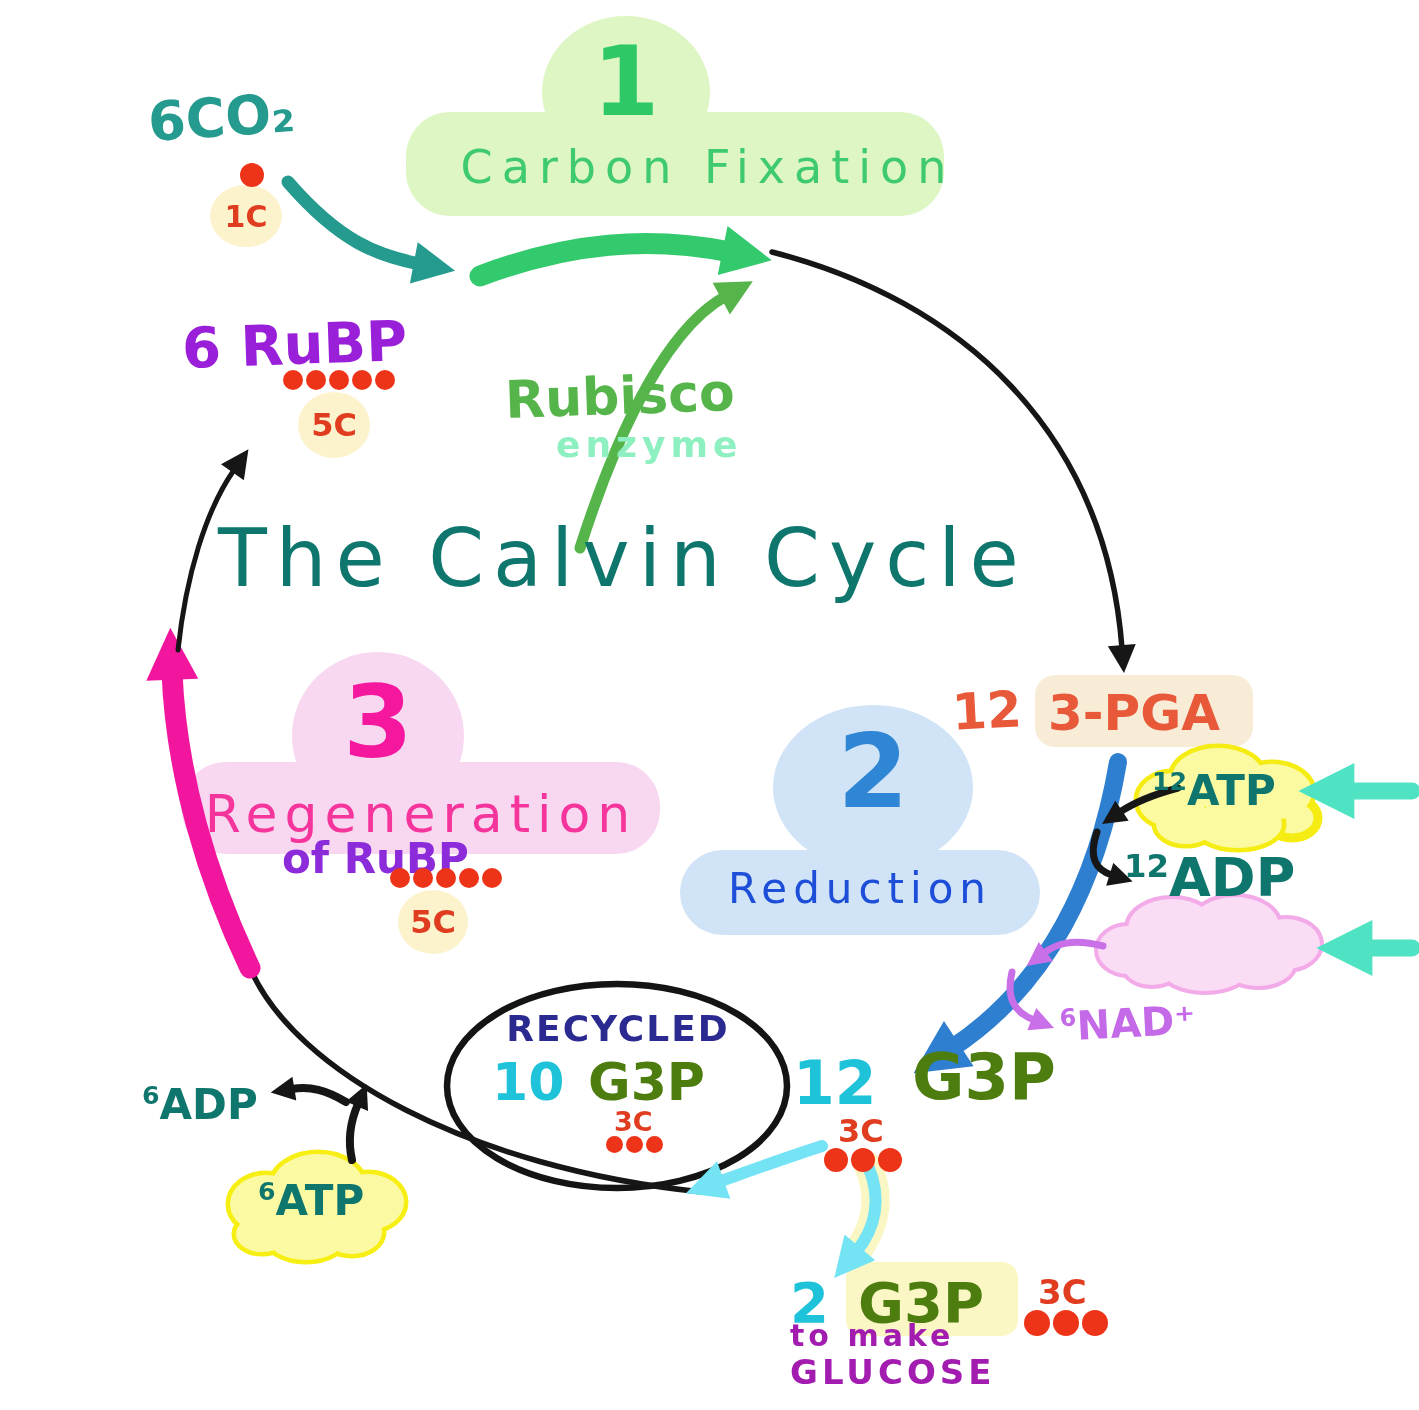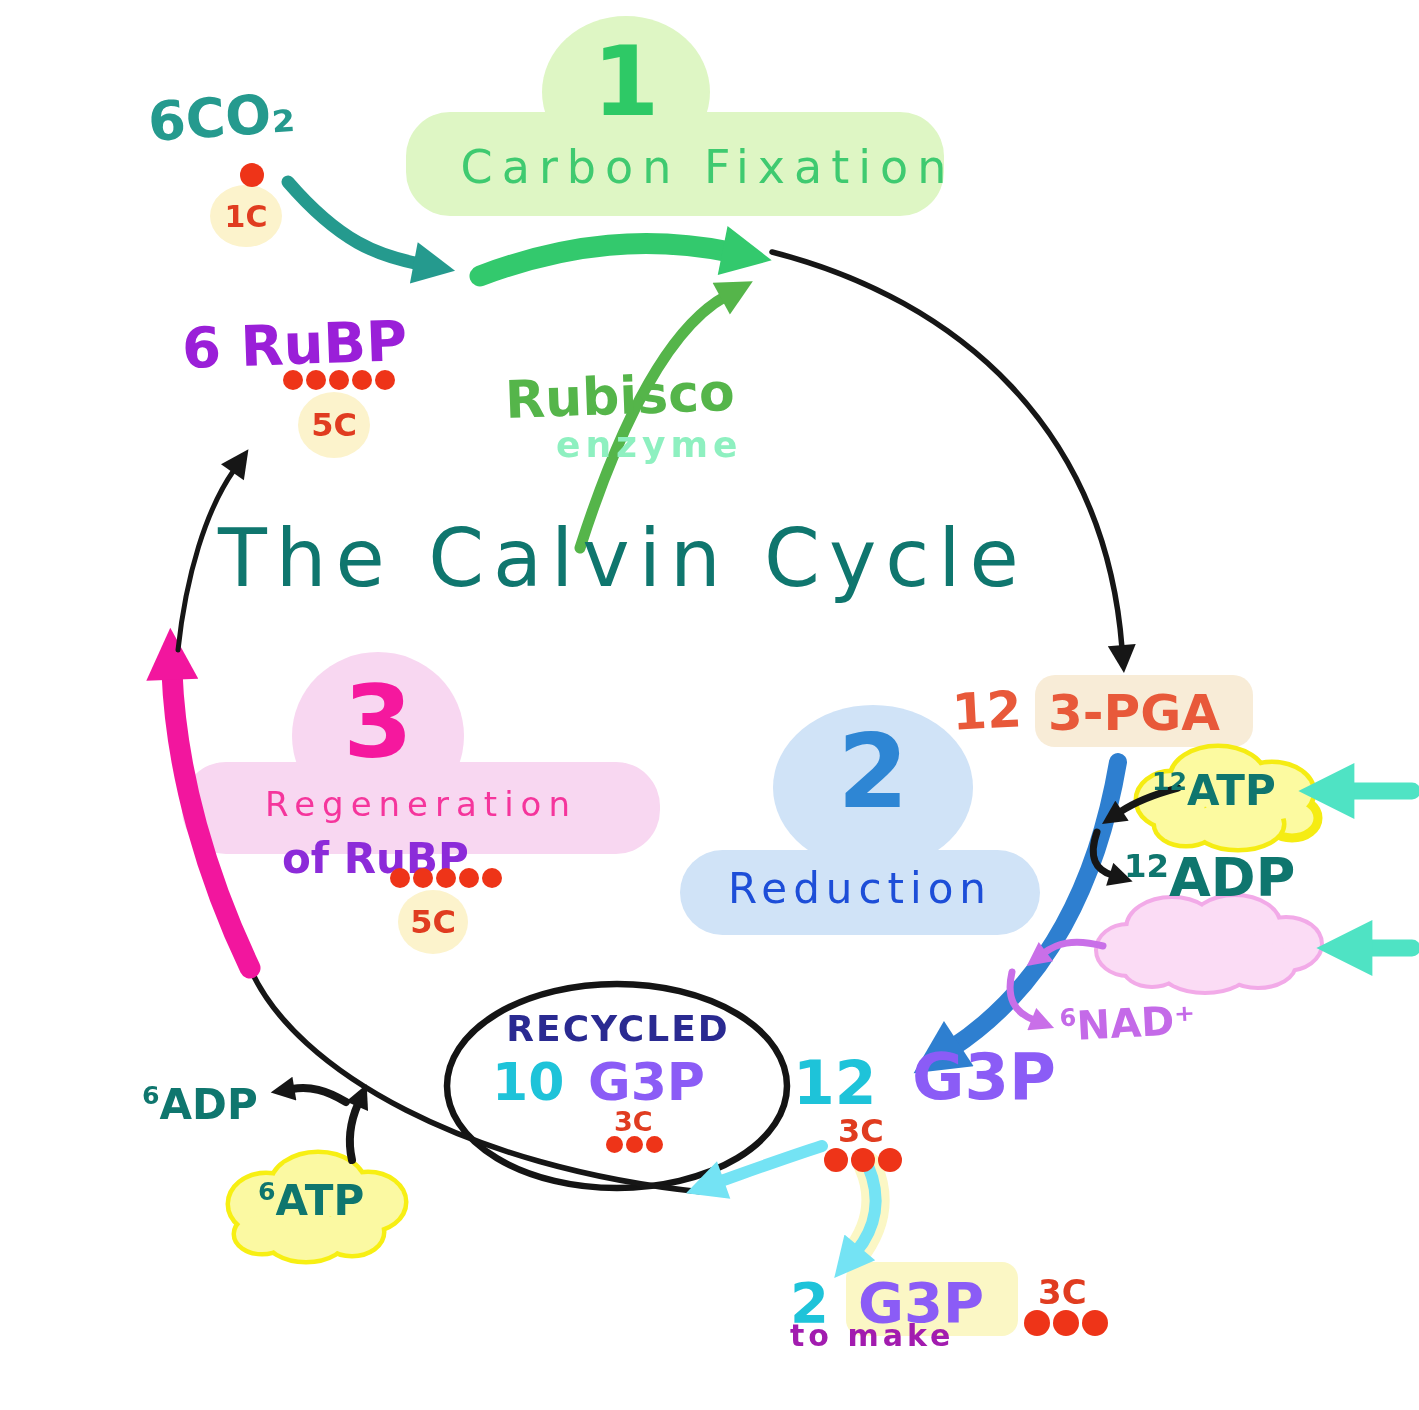--- a/index.html
+++ b/index.html
@@ -13,21 +13,21 @@
   .txt{z-index:3;}
   
   .c-teal{color:#259a8e}.c-green{color:#2ec966}.c-green2{color:#3fca70}
   .c-rubisco{color:#55b54a}.c-mint{color:#8ef0c0}
   .c-purple{color:#9a1fd8}.c-purple2{color:#8c2bd9}
   .c-red{color:#e03c20}.c-orange{color:#e8593a}
   .c-hotpink{color:#f5189e}.c-hotpink2{color:#f5359c}
   .c-blue{color:#2e86d4}.c-blue2{color:#1d4ed8}
   .c-black{color:#0f766e}
   .c-orchid{color:#bd63e6}.c-orchid2{color:#c46ae8}
-  .c-dcyan{color:#1ec3d9}.c-lcyan{color:#8b5cf6}
+  .c-dcyan{color:#1ec3d9}.c-lcyan{color:#4d7c0f}
   .c-navy{color:#2a2a91}.c-indigo{color:#a21caf}
   
   .blob{position:absolute;z-index:1;}
   .round{border-radius:50%;}
   .bar{border-radius:44px;}
   .bg-lgreen{background:#def6c4}.bg-lpink{background:#f8d7f1}
   .bg-lblue{background:#d0e3f7}.bg-cream{background:#f8ecd7}
   .bg-cream2{background:#fcf3cc}.bg-paleyellow{background:#fbf7c5}
   .carbon-badge{display:flex;align-items:center;justify-content:center;font-weight:bold;z-index:1;}
   .center{text-align:center;}
@@ -190,21 +190,21 @@
       <span class="dot"></span>
     </div>
   <div class="abs txt carbon-badge c-red" style="left:298px;top:392px;width:72px;height:66px;font-size:32px;">5C</div>
 
   <div class="abs txt bold c-rubisco" style="left:505px;top:366px;font-size:52px;transform:rotate(-2deg);">Rubisco</div>
   <div class="abs txt bold c-mint" style="left:556px;top:424px;font-size:36px;letter-spacing:5px;">enzyme</div>
 
   <div class="abs txt c-black" style="left:218px;top:512px;font-size:80px;letter-spacing:9px;">The Calvin Cycle</div>
 
   <div class="abs txt bold c-hotpink center" style="left:292px;top:664px;width:172px;font-size:100px;">3</div>
-  <div class="abs txt c-hotpink2 center" style="left:182px;top:784px;width:478px;font-size:34px;letter-spacing:7px;">Regeneration</div>
+  <div class="abs txt c-hotpink2 center" style="left:182px;top:784px;width:478px;font-size:52px;letter-spacing:7px;">Regeneration</div>
   <div class="abs txt bold c-purple2" style="left:282px;top:834px;font-size:42px;">of RuBP</div>
   <div class="abs txt dots dots-20" style="left:390px;top:868px;">
       <span class="dot"></span>
       <span class="dot"></span>
       <span class="dot"></span>
       <span class="dot"></span>
       <span class="dot"></span>
     </div>
   <div class="abs txt carbon-badge c-red" style="left:398px;top:890px;width:70px;height:64px;font-size:32px;">5C</div>
 
@@ -240,17 +240,18 @@
 
   <div class="abs txt bold c-dcyan" style="left:790px;top:1270px;font-size:56px;">2</div>
   <div class="abs txt bold c-lcyan" style="left:858px;top:1270px;font-size:56px;">G3P</div>
   <div class="abs txt bold c-red" style="left:1038px;top:1272px;font-size:34px;">3C</div>
   <div class="abs txt dots dots-26" style="left:1024px;top:1310px;">
       <span class="dot"></span>
       <span class="dot"></span>
       <span class="dot"></span>
     </div>
   <div class="abs txt bold c-indigo" style="left:790px;top:1318px;font-size:30px;letter-spacing:4px;">to make</div>
+  <div class="abs txt bold c-indigo" style="left:790px;top:1352px;font-size:34px;letter-spacing:4px;">GLUCOSE</div>
 
   <div class="abs txt bold c-black" style="left:142px;top:1080px;font-size:42px;"><span class="sup">6</span><span>ADP</span></div>
   <div class="abs txt bold c-black" style="left:258px;top:1176px;font-size:42px;"><span class="sup">6</span><span>ATP</span></div>
 
 </div>
 
 </body></html>

